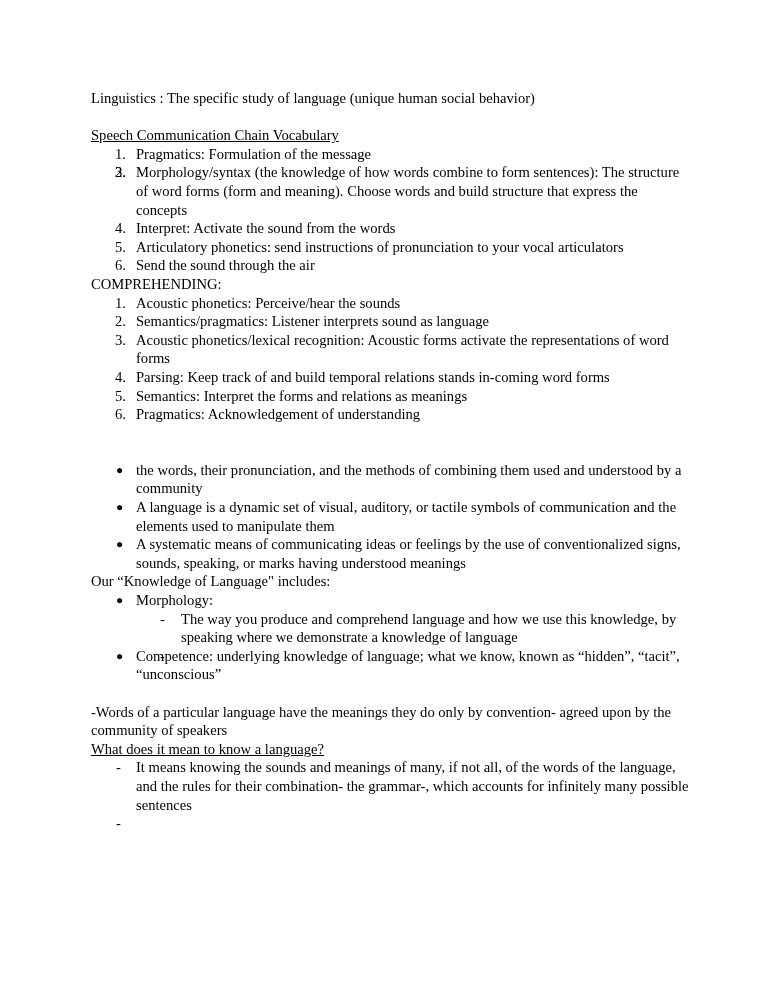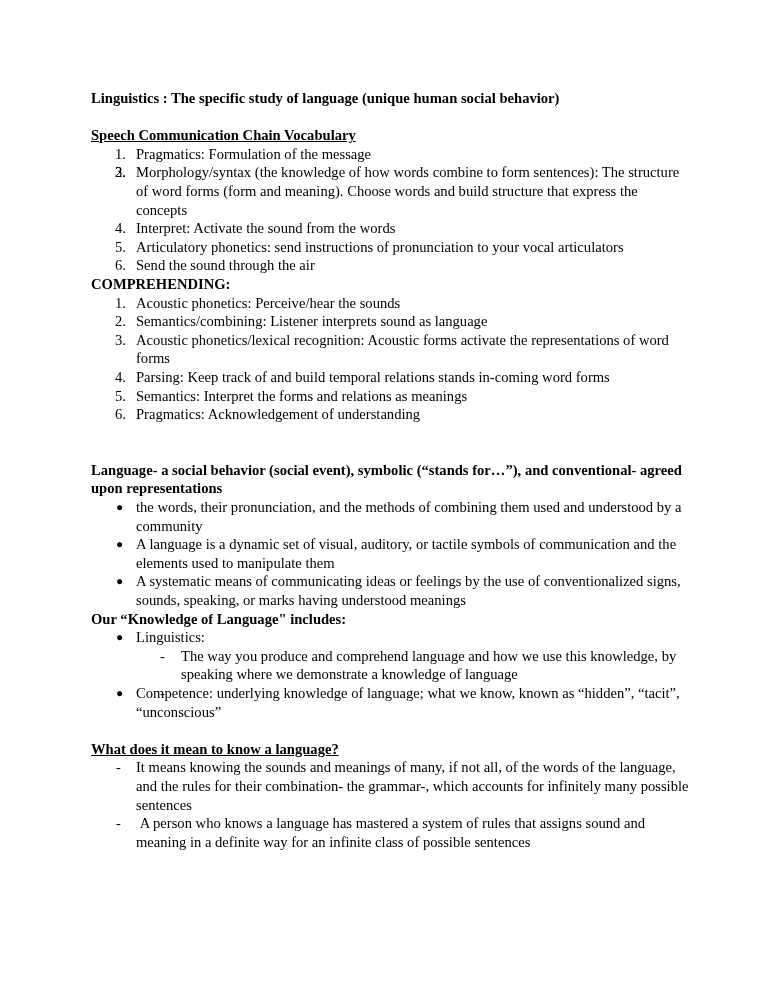--- a/index.html
+++ b/index.html
@@ -16,21 +16,21 @@
       font-size: 14.6px;
       color: #000000;
     }
     .page {
       position: absolute;
       left: 91px;
       top: 89px;
       width: 600px;
       line-height: 18.6px;
     }
-    p { margin: 0; font-weight: bold; }
+    p { margin: 0; }
     .u { text-decoration: underline; }
     .gap1 { height: 18.6px; }
     .gap2 { height: 37.2px; }
     ol, ul {
       margin: 0;
       padding: 0;
       list-style: none;
     }
     .ol-item {
       position: relative;
@@ -82,44 +82,44 @@
     <li class="ol-item"><span class="num">1.</span><span>Pragmatics: Formulation of the message</span></li>
     <li class="ol-item"><span class="num">2.</span></li>
     <li class="ol-item"><span class="num">3.</span><span>Morphology/syntax (the knowledge of how words combine to form sentences): The structure of word forms (form and meaning). Choose words and build structure that express the concepts</span></li>
     <li class="ol-item"><span class="num">4.</span><span>Interpret: Activate the sound from the words</span></li>
     <li class="ol-item"><span class="num">5.</span><span>Articulatory phonetics: send instructions of pronunciation to your vocal articulators</span></li>
     <li class="ol-item"><span class="num">6.</span><span>Send the sound through the air</span></li>
   </ol>
   <p>COMPREHENDING:</p>
   <ol>
     <li class="ol-item"><span class="num">1.</span><span>Acoustic phonetics: Perceive/hear the sounds</span></li>
-    <li class="ol-item"><span class="num">2.</span><span>Semantics/combining: Listener interprets sound as language</span></li>
+    <li class="ol-item"><span class="num">2.</span><span>Semantics/pragmatics: Listener interprets sound as language</span></li>
     <li class="ol-item"><span class="num">3.</span><span>Acoustic phonetics/lexical recognition: Acoustic forms activate the representations of word forms</span></li>
     <li class="ol-item"><span class="num">4.</span><span>Parsing: Keep track of and build temporal relations stands in-coming word forms</span></li>
     <li class="ol-item"><span class="num">5.</span><span>Semantics: Interpret the forms and relations as meanings</span></li>
     <li class="ol-item"><span class="num">6.</span><span>Pragmatics: Acknowledgement of understanding</span></li>
   </ol>
 
   <div class="gap2"></div>
 
-  <p>Language- a social behavior (social event), symbolic (“stands for…”), and conventional- agreed upon representations</p>
   <ul>
     <li class="bl-item"><span class="mark">●</span><span>the words, their pronunciation, and the methods of combining them used and understood by a community</span></li>
     <li class="bl-item"><span class="mark">●</span><span>A language is a dynamic set of visual, auditory, or tactile symbols of communication and the elements used to manipulate them</span></li>
     <li class="bl-item"><span class="mark">●</span><span>A systematic means of communicating ideas or feelings by the use of conventionalized signs, sounds, speaking, or marks having understood meanings</span></li>
   </ul>
   <p>Our “Knowledge of Language" includes:</p>
   <ul>
-    <li class="bl-item"><span class="mark">●</span><span>Linguistics:</span></li>
+    <li class="bl-item"><span class="mark">●</span><span>Morphology:</span></li>
     <li class="sub-dash"><span class="mark">-</span><span>The way you produce and comprehend language and how we use this knowledge, by speaking where we demonstrate a knowledge of language</span></li>
     <li class="sub-dash"><span class="mark">-</span></li>
     <li class="bl-item"><span class="mark">●</span><span>Competence: underlying knowledge of language; what we know, known as “hidden”, “tacit”, “unconscious”</span></li>
   </ul>
 
   <div class="gap1"></div>
 
+  <p>-Words of a particular language have the meanings they do only by convention- agreed upon by the community of speakers</p>
   <p class="u">What does it mean to know a language?</p>
   <ul>
     <li class="dash-item"><span class="mark">-</span><span>It means knowing the sounds and meanings of many, if not all, of the words of the language, and the rules for their combination- the grammar-, which accounts for infinitely many possible sentences</span></li>
-    <li class="dash-item"><span class="mark">-</span><span style="white-space: pre-wrap;"> A person who knows a language has mastered a system of rules that assigns sound and meaning in a definite way for an infinite class of possible sentences</span></li>
+    <li class="dash-item"><span class="mark">-</span></li>
   </ul>
 
 </div>
 
 </body></html>

